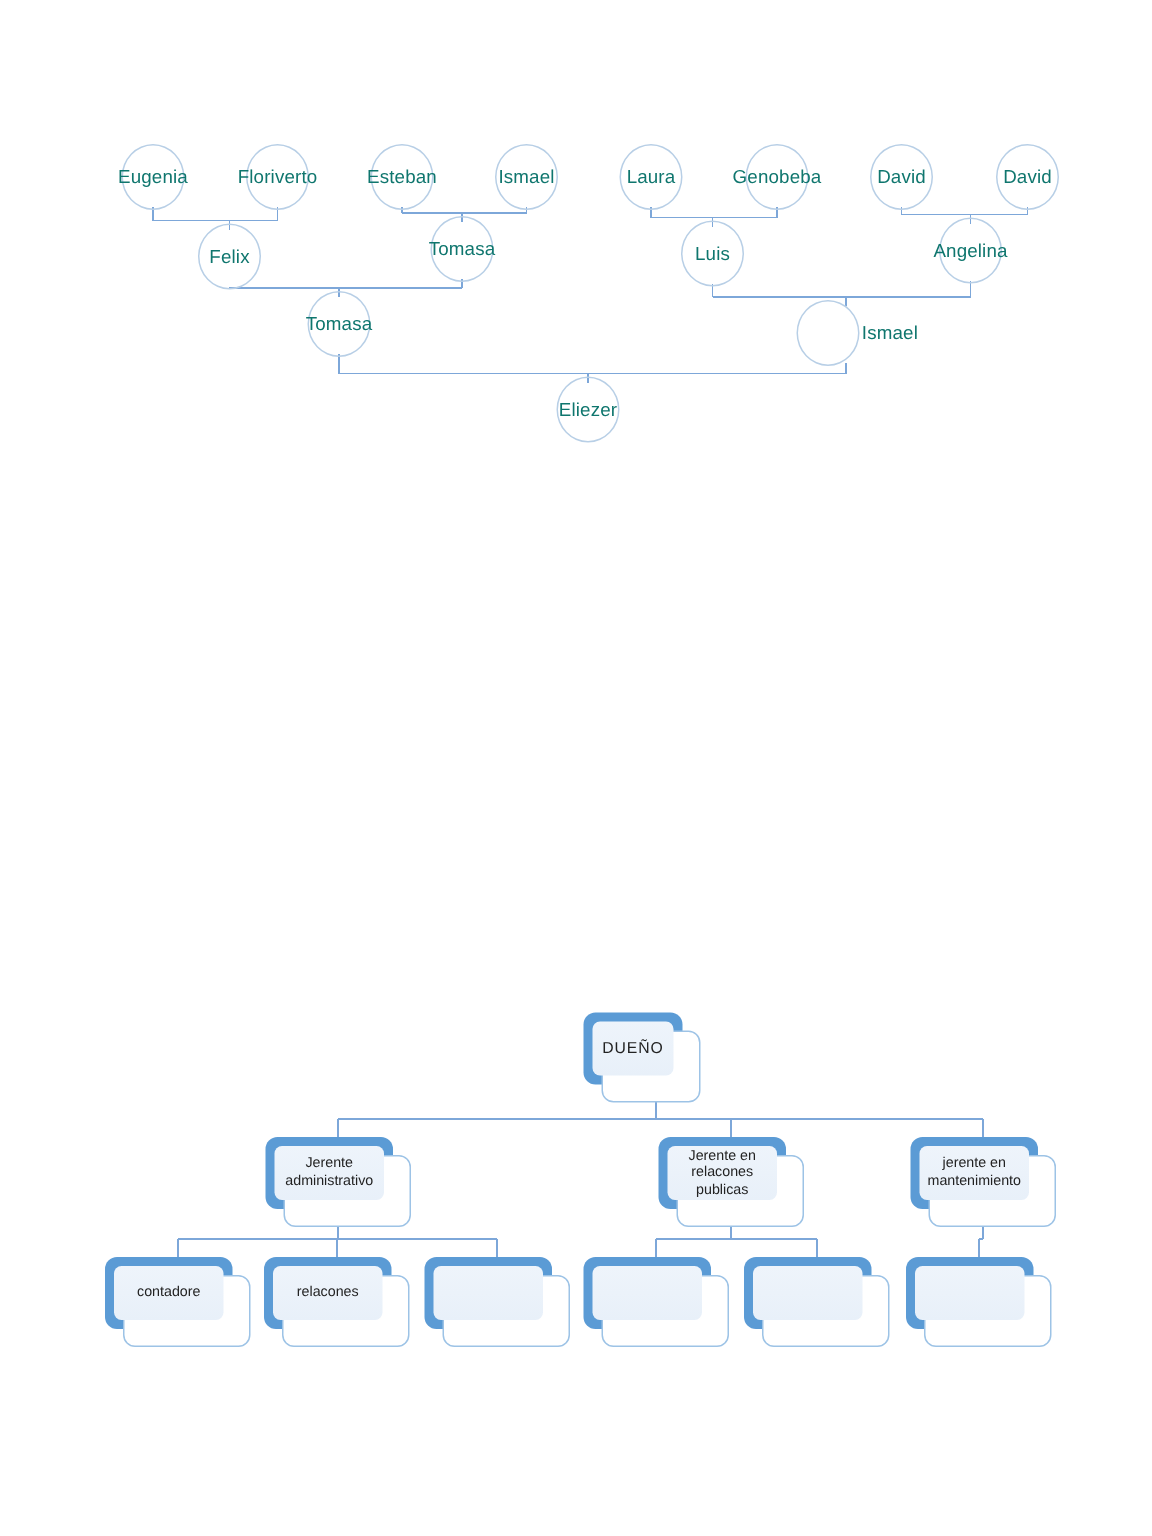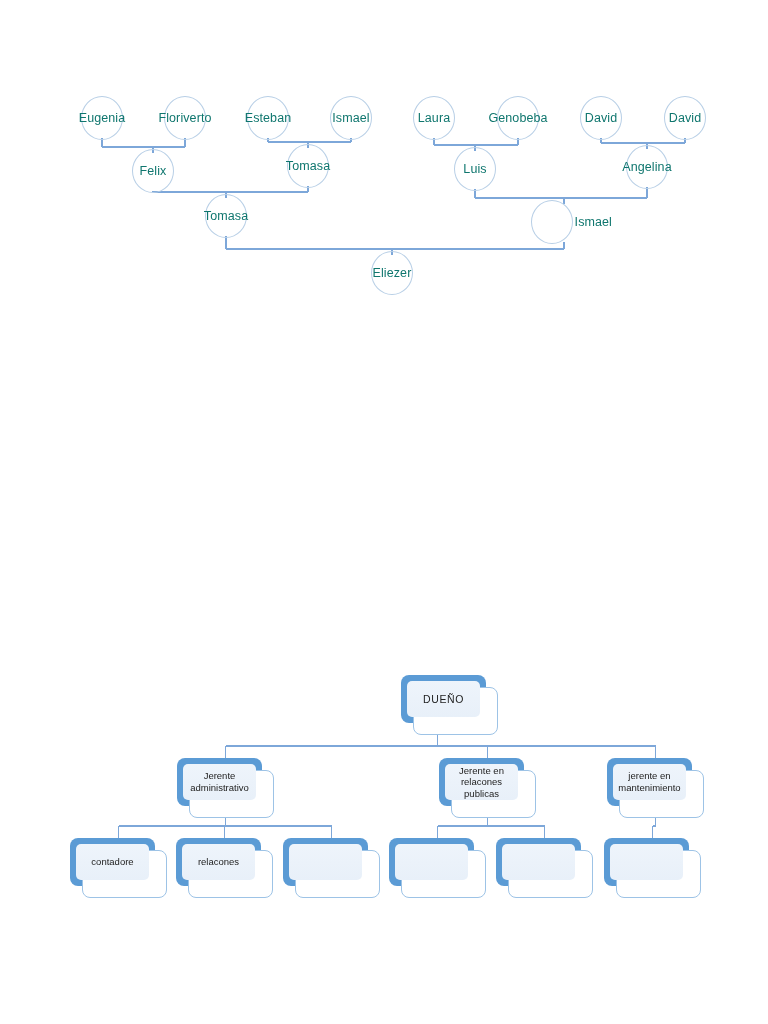--- a/index.html
+++ b/index.html
@@ -244,21 +244,21 @@
         <line x1="331.5" y1="186" x2="331.5" y2="198" stroke="#7da7d9" stroke-width="1.1" shape-rendering="crispEdges"></line>
         <line x1="487.5" y1="176" x2="487.5" y2="186" stroke="#7da7d9" stroke-width="1.1" shape-rendering="crispEdges"></line>
         <line x1="437.5" y1="186" x2="544.5" y2="186" stroke="#7da7d9" stroke-width="1.1" shape-rendering="crispEdges"></line>
         <line x1="437.5" y1="186" x2="437.5" y2="198" stroke="#7da7d9" stroke-width="1.1" shape-rendering="crispEdges"></line>
         <line x1="544.5" y1="186" x2="544.5" y2="198" stroke="#7da7d9" stroke-width="1.1" shape-rendering="crispEdges"></line>
         <line x1="655.5" y1="176" x2="655.5" y2="186" stroke="#7da7d9" stroke-width="1.1" shape-rendering="crispEdges"></line>
         <line x1="652.5" y1="186" x2="655.5" y2="186" stroke="#7da7d9" stroke-width="1.1" shape-rendering="crispEdges"></line>
         <line x1="652.5" y1="186" x2="652.5" y2="198" stroke="#7da7d9" stroke-width="1.1" shape-rendering="crispEdges"></line>
       </svg>
     <div id="org-nodes">
-        <div class="org-node root" style="left: 389px; top: 35px; width: 97px; height: 60px; margin-left: 12px;">
+        <div class="org-node root" style="left: 389px; top: 35px; width: 78px; height: 60px;">
           <div class="shadow-box" style="background: rgb(91, 155, 213);"></div>
           <div class="front-box" style="border-color: rgb(157, 195, 230);"></div>
           <div class="inner-panel">
             <span class="org-label">DUEÑO</span>
           </div>
         </div>
         <div class="org-node" style="left: 177px; top: 118px; width: 97px; height: 60px; text-decoration: underline;">
           <div class="shadow-box" style="background: rgb(91, 155, 213);"></div>
           <div class="front-box" style="border-color: rgb(157, 195, 230);"></div>
           <div class="inner-panel">

